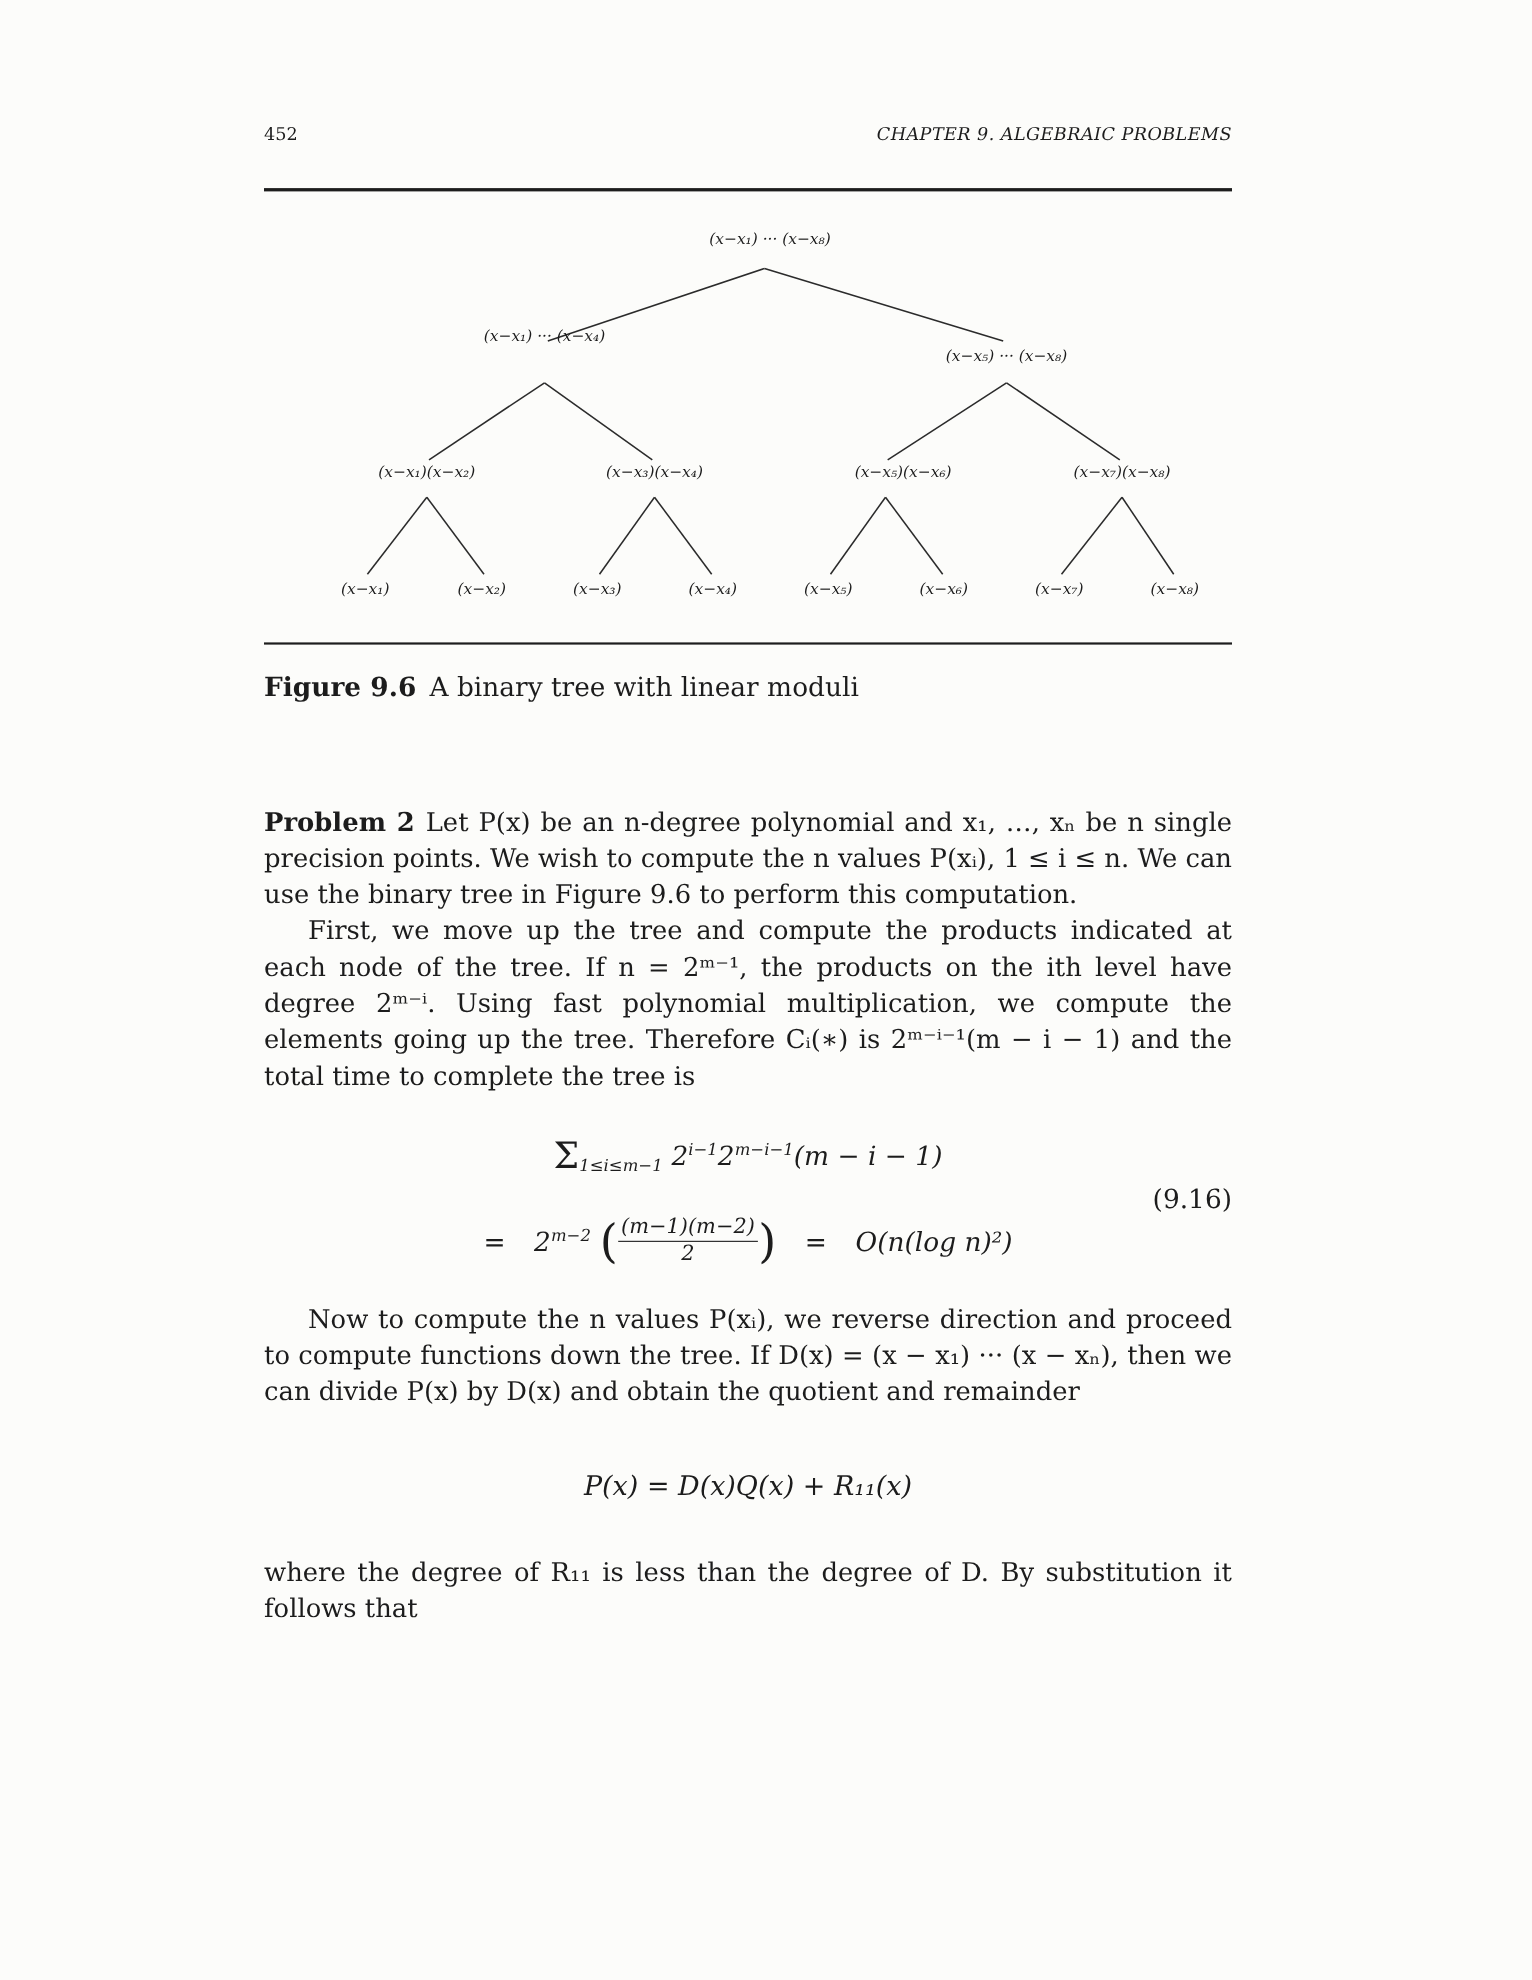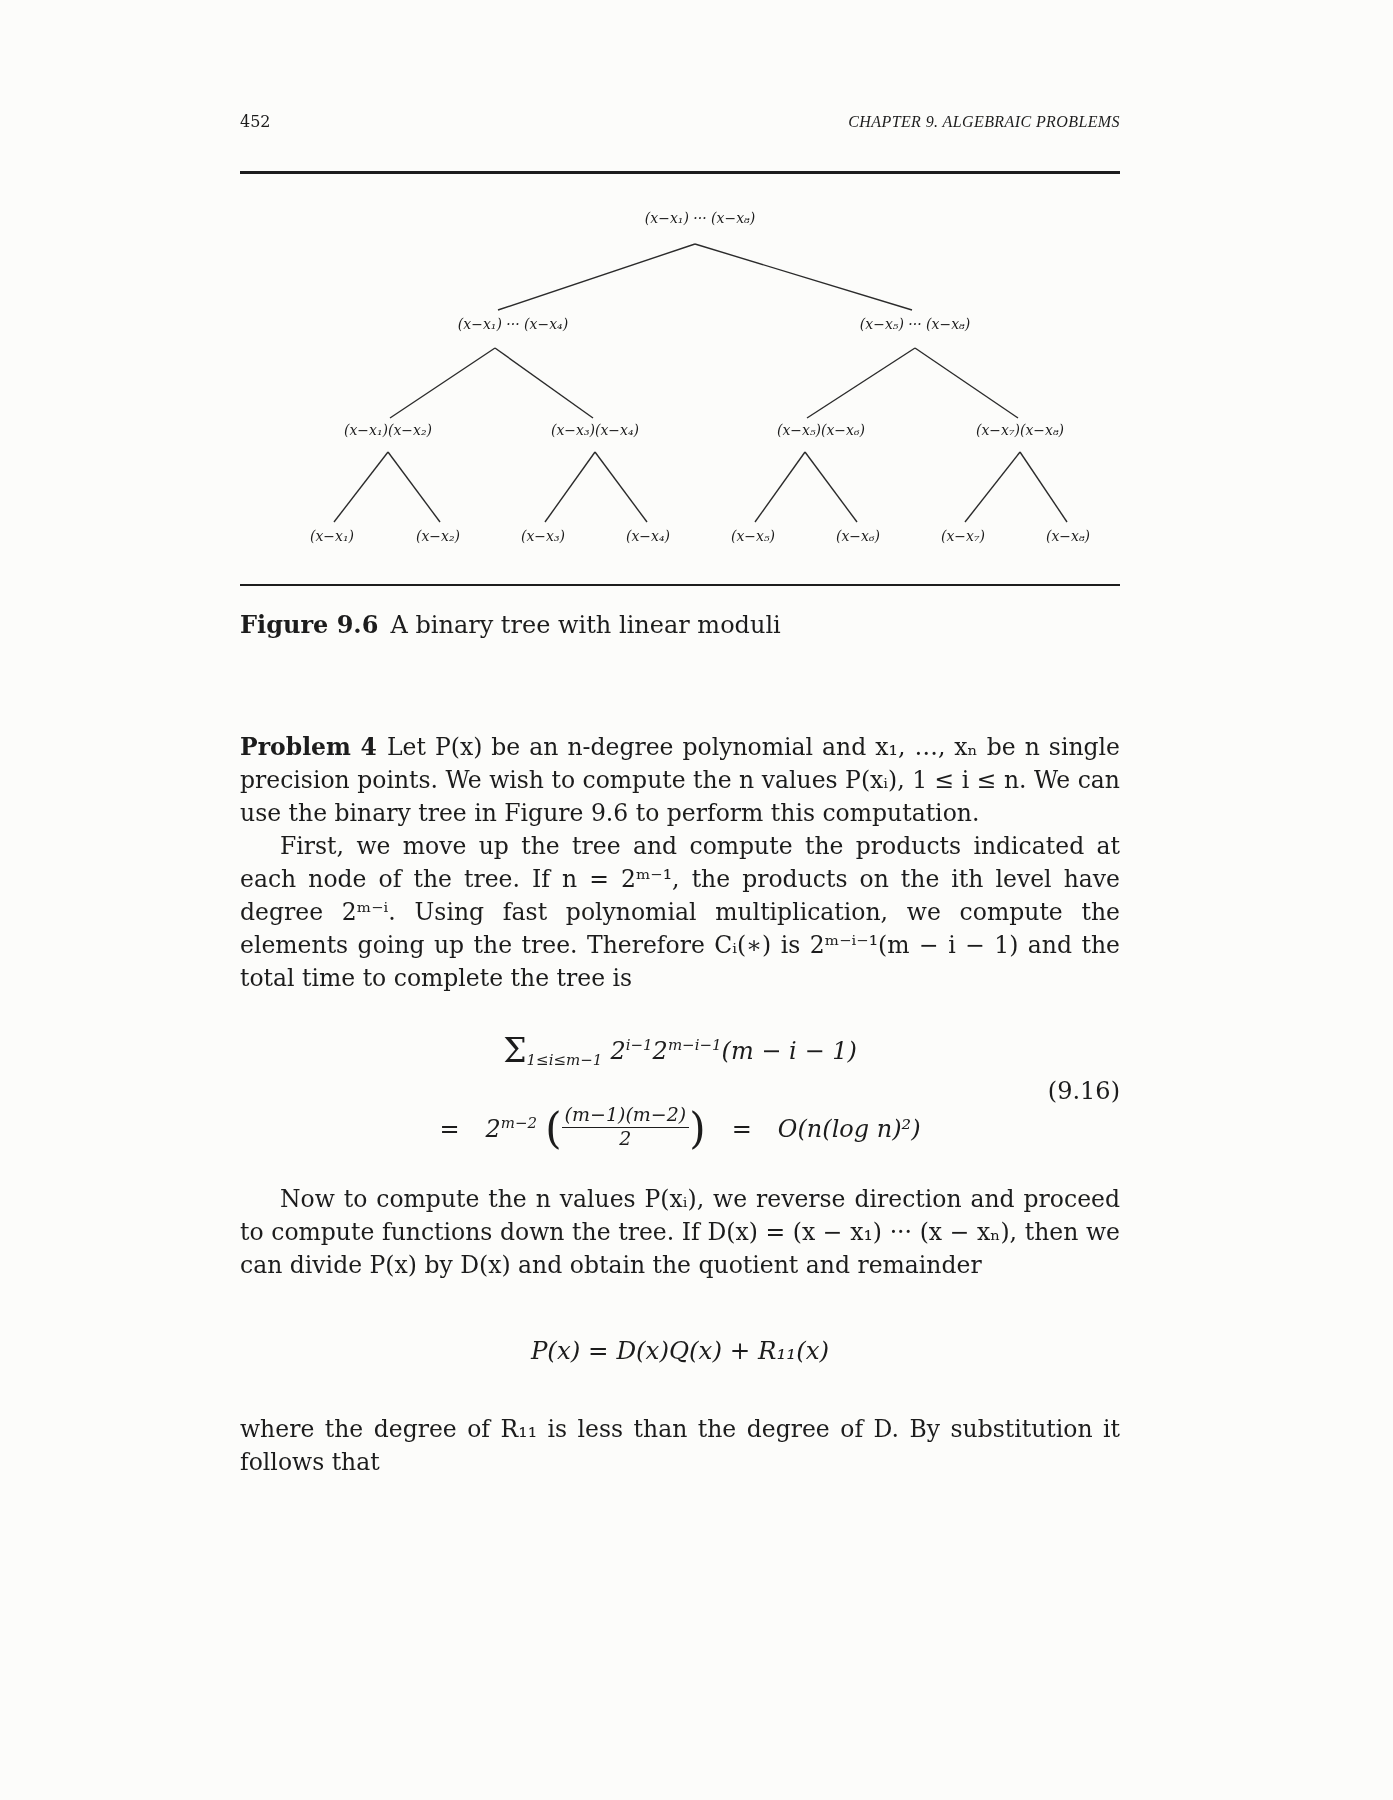--- a/index.html
+++ b/index.html
@@ -8,21 +8,21 @@
     height:1800px;
     background:#fcfcfa;
     font-family:"DejaVu Serif","Liberation Serif",serif;
     color:#1c1c1c;
     overflow:hidden;
   }
   .content { position:relative; width:880px; margin-left:240px; padding-top:112px; }
 
   .page-header { display:flex; justify-content:space-between; align-items:baseline; font-size:16px; margin-bottom:40px; }
   .page-number { font-style:normal; }
-  .chapter { font-style:italic; letter-spacing:0.4px;font-family:Liberation Serif, serif; }
+  .chapter { font-style:italic; letter-spacing:0.4px; }
 
   .rule { height:2.5px; background:#1d1d1d; }
 
   .tree { position:relative; height:372px; margin:24px 0 14px; }
   .tree svg { position:absolute; left:0; top:0; }
   .tree line { stroke:#2b2b2b; stroke-width:1.4; }
   .node { position:absolute; transform:translateX(-50%); font-style:italic; font-size:14px; white-space:nowrap; }
 
   .caption { margin-top:24px; font-size:24px; }
   .caption .cap-label { font-weight:bold; margin-right:12px; }
@@ -73,21 +73,21 @@
       <line x1="148" y1="254" x2="94" y2="324"></line>
       <line x1="148" y1="254" x2="200" y2="324"></line>
       <line x1="355" y1="254" x2="305" y2="324"></line>
       <line x1="355" y1="254" x2="407" y2="324"></line>
       <line x1="565" y1="254" x2="515" y2="324"></line>
       <line x1="565" y1="254" x2="617" y2="324"></line>
       <line x1="780" y1="254" x2="725" y2="324"></line>
       <line x1="780" y1="254" x2="827" y2="324"></line>
     </svg>
     <div class="node" style="left:460px; top:12px;">(x−x₁) ··· (x−x₈)</div>
-    <div class="node" style="left:255px; top:118px;margin-left:18px;">(x−x₁) ··· (x−x₄)</div>
+    <div class="node" style="left:255px; top:100px;">(x−x₁) ··· (x−x₄)</div>
     <div class="node" style="left:675px; top:118px;">(x−x₅) ··· (x−x₈)</div>
     <div class="node" style="left:148px; top:224px;">(x−x₁)(x−x₂)</div>
     <div class="node" style="left:355px; top:224px;">(x−x₃)(x−x₄)</div>
     <div class="node" style="left:565px; top:224px;margin-left:16px;">(x−x₅)(x−x₆)</div>
     <div class="node" style="left:780px; top:224px;">(x−x₇)(x−x₈)</div>
     <div class="node" style="left:92px;  top:330px;">(x−x₁)</div>
     <div class="node" style="left:198px; top:330px;">(x−x₂)</div>
     <div class="node" style="left:303px; top:330px;">(x−x₃)</div>
     <div class="node" style="left:408px; top:330px;">(x−x₄)</div>
     <div class="node" style="left:513px; top:330px;">(x−x₅)</div>
@@ -97,21 +97,21 @@
   </div>
 
   <div class="rule"></div>
 
   <div class="caption">
     <span class="cap-label">Figure 9.6</span><span>A binary tree with linear moduli</span>
   </div>
 
   <div class="body-text">
 
-    <p><span class="prob-label">Problem 4</span><span>Let P(x) be an n-degree polynomial and x₁, …, xₙ be n single precision points. We wish to compute the n values P(xᵢ), 1 ≤ i ≤ n. We can use the binary tree in Figure 9.6 to perform this computation.</span></p>
+    <p><span class="prob-label">Problem 2</span><span>Let P(x) be an n-degree polynomial and x₁, …, xₙ be n single precision points. We wish to compute the n values P(xᵢ), 1 ≤ i ≤ n. We can use the binary tree in Figure 9.6 to perform this computation.</span></p>
 
     <p class="indent">First, we move up the tree and compute the products indicated at each node of the tree. If n = 2ᵐ⁻¹, the products on the ith level have degree 2ᵐ⁻ⁱ. Using fast polynomial multiplication, we compute the elements going up the tree. Therefore Cᵢ(∗) is 2ᵐ⁻ⁱ⁻¹(m − i − 1) and the total time to complete the tree is</p>
 
     <div class="eq-block">
       <div class="eq-line">
         <span class="sigma">Σ</span><sub class="sigma-sub">1≤i≤m−1</sub><span class="sp"></span><span>2</span><sup>i−1</sup><span>2</span><sup>m−i−1</sup><span>(m − i − 1)</span>
       </div>
       <div class="eq-line eq-line2">
         <span>=</span><span class="wsp"></span><span>2</span><sup>m−2</sup><span class="sp"></span><span class="bigparen">(</span><span class="frac"><span class="num">(m−1)(m−2)</span><span class="den">2</span></span><span class="bigparen">)</span><span class="wsp"></span><span>=</span><span class="wsp"></span><span>O(n(log n)²)</span>
       </div>

